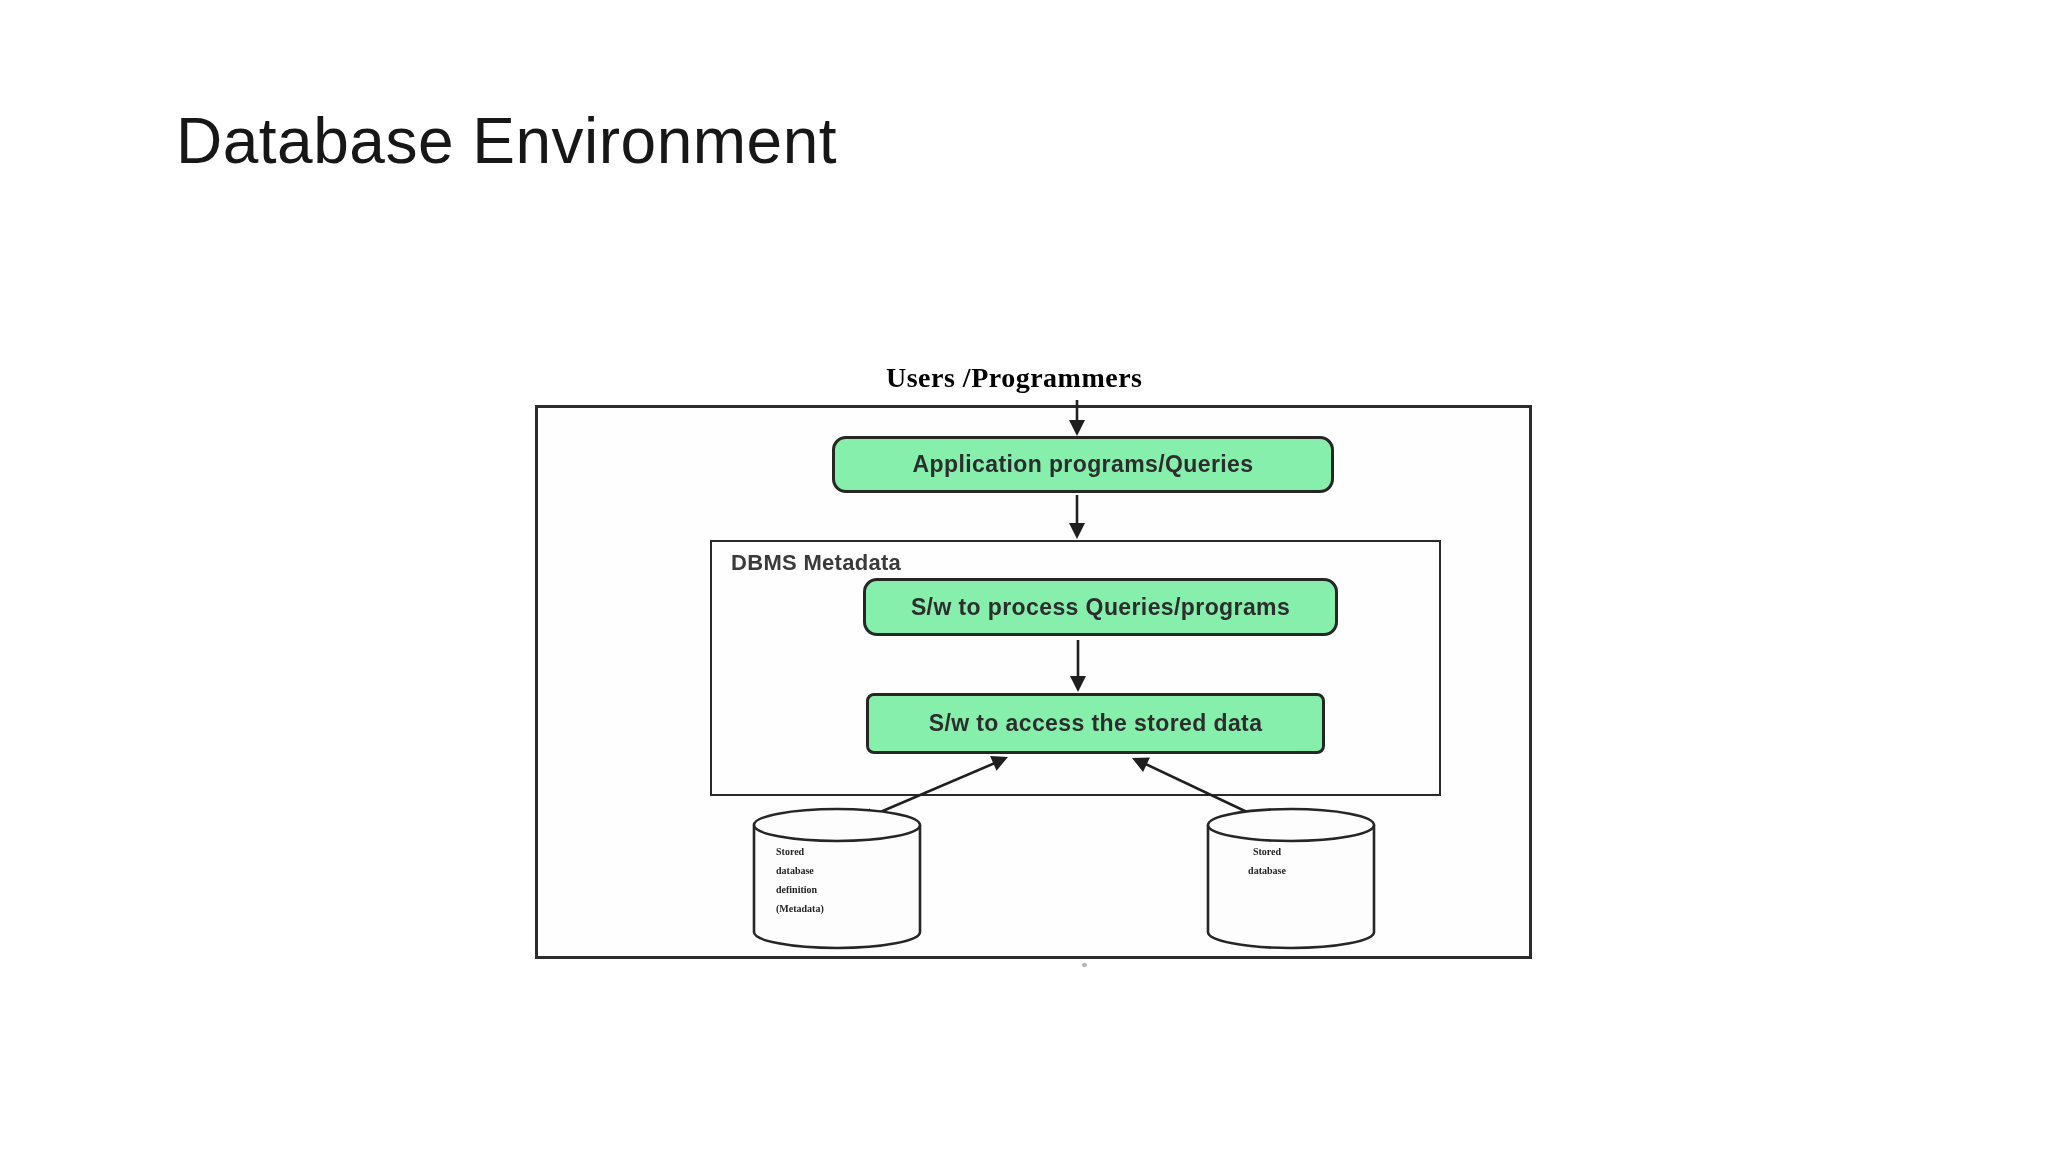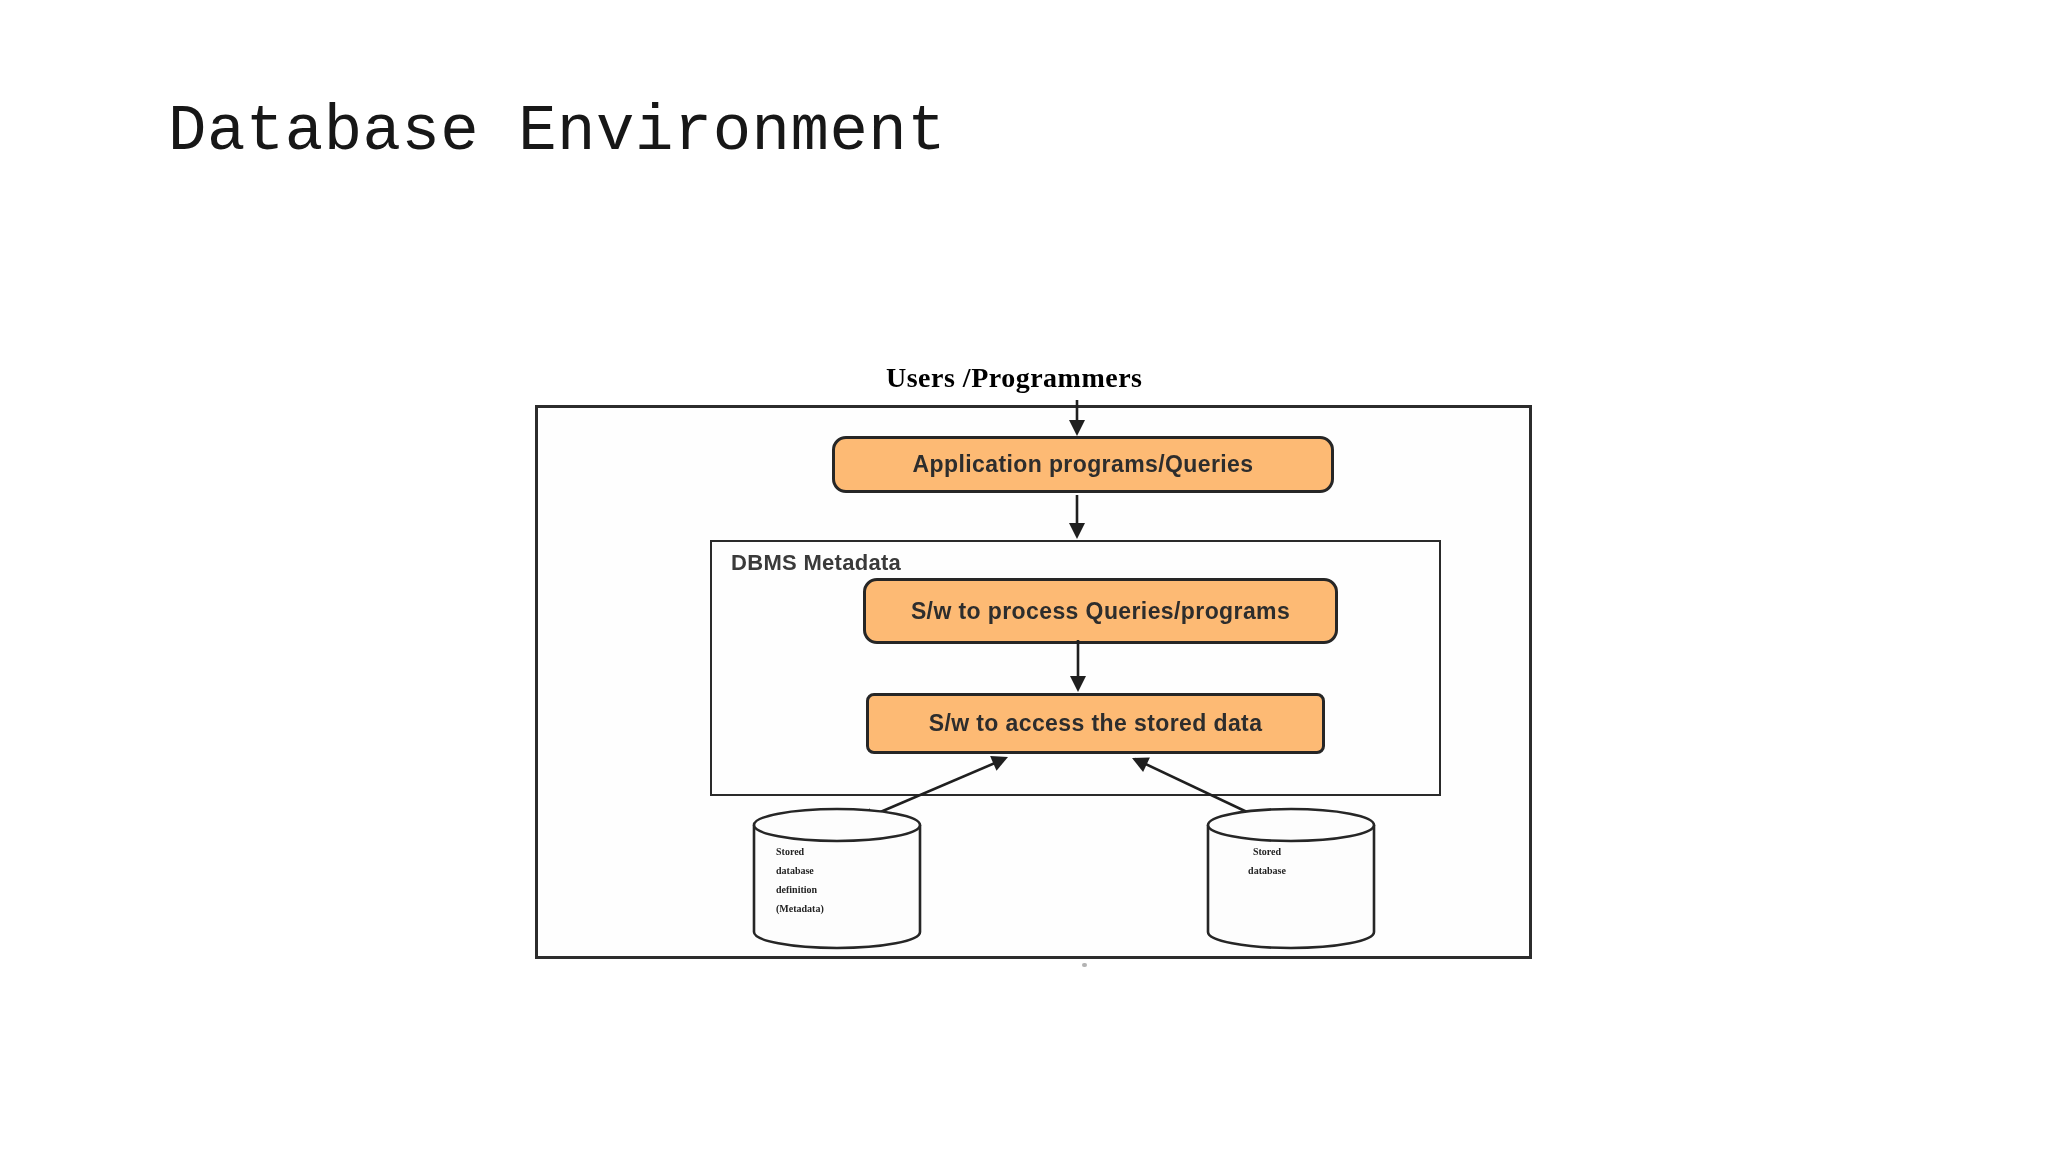--- a/index.html
+++ b/index.html
@@ -8,26 +8,26 @@
     width: 2048px;
     height: 1152px;
     background: #ffffff;
     overflow: hidden;
     font-family: "Liberation Sans", sans-serif;
   }
   .title {
     position: absolute;
     left: 160px;
     top: 88px;
-    margin: 8px;
+    margin: 16px;
     font-size: 64px;
     font-weight: 300;
     letter-spacing: 0.5px;
     color: #171717;
-    font-family: Liberation Mono, monospace;
+    font-family: Liberation Sans, sans-serif;
   }
   .diagram { position: absolute; inset: 0; }
   .users-label {
     position: absolute;
     left: 886px;
     top: 362px;
     font-family: "Liberation Serif", "DejaVu Serif", serif;
     font-weight: 700;
     font-size: 28px;
     color: #000000;
@@ -61,35 +61,35 @@
     font-size: 22px;
     font-weight: 600;
     color: #3a3a3a;
     letter-spacing: 0.3px;
     white-space: nowrap;
   }
   .flow-box {
     position: absolute;
     border: 3px solid #262626;
     border-radius: 14px;
-    background: #fdba74;
+    background: #86efac;
     display: flex;
     align-items: center;
     justify-content: center;
     box-sizing: border-box;
   }
   .flow-box .box-label {
     font-weight: 700;
     font-size: 23px;
     color: #2d2d2d;
     letter-spacing: 0.4px;
     white-space: nowrap;
   }
   .app-box     { left: 832px; top: 436px; width: 502px; height: 57px; }
-  .process-box { left: 863px; top: 578px; width: 475px; height: 66px; }
+  .process-box { left: 863px; top: 578px; width: 475px; height: 58px; }
   .access-box  { left: 866px; top: 693px; width: 459px; height: 61px; border-radius: 8px; }
   .arrows-layer {
     position: absolute;
     left: 0; top: 0;
     width: 2048px;
     height: 1152px;
     pointer-events: none;
   }
   .cylinder { position: absolute; width: 172px; height: 148px; }
   .cylinder-left  { left: 751px; top: 805px; }

